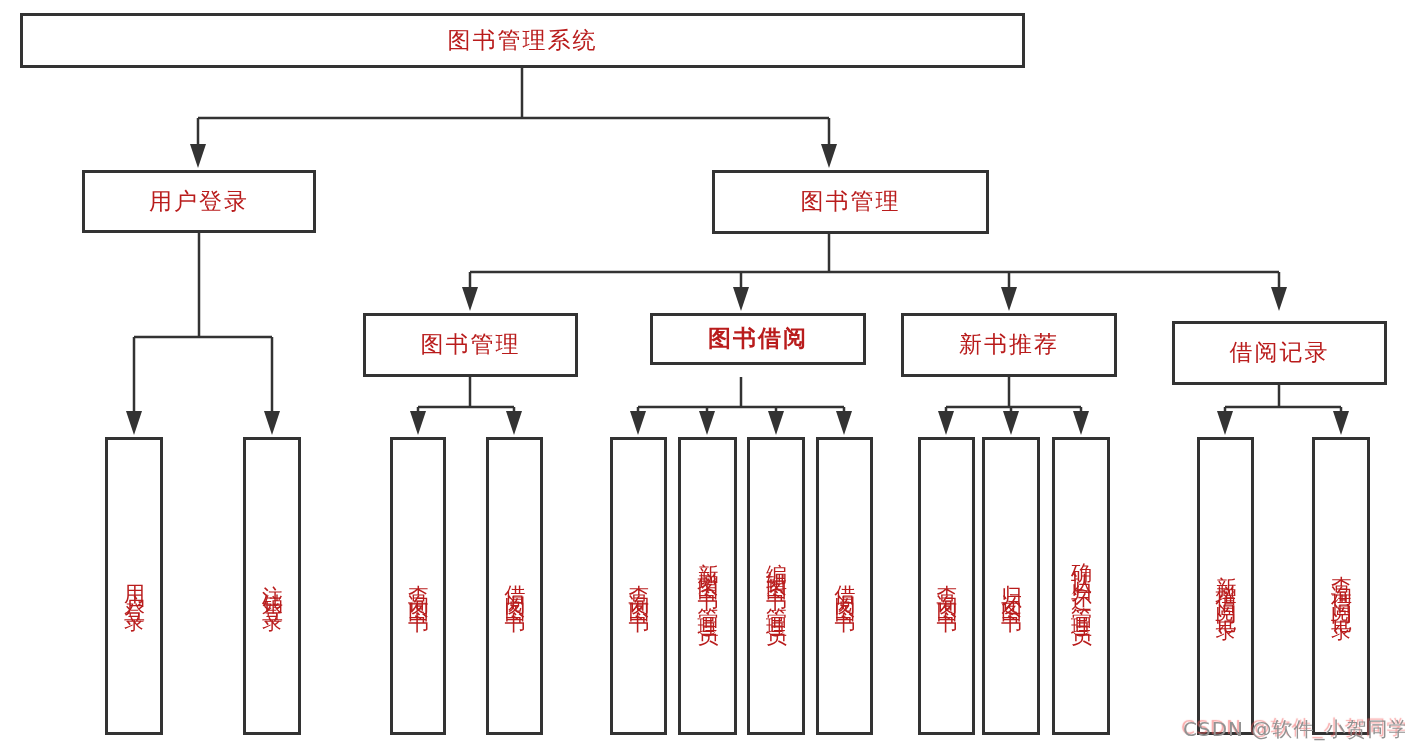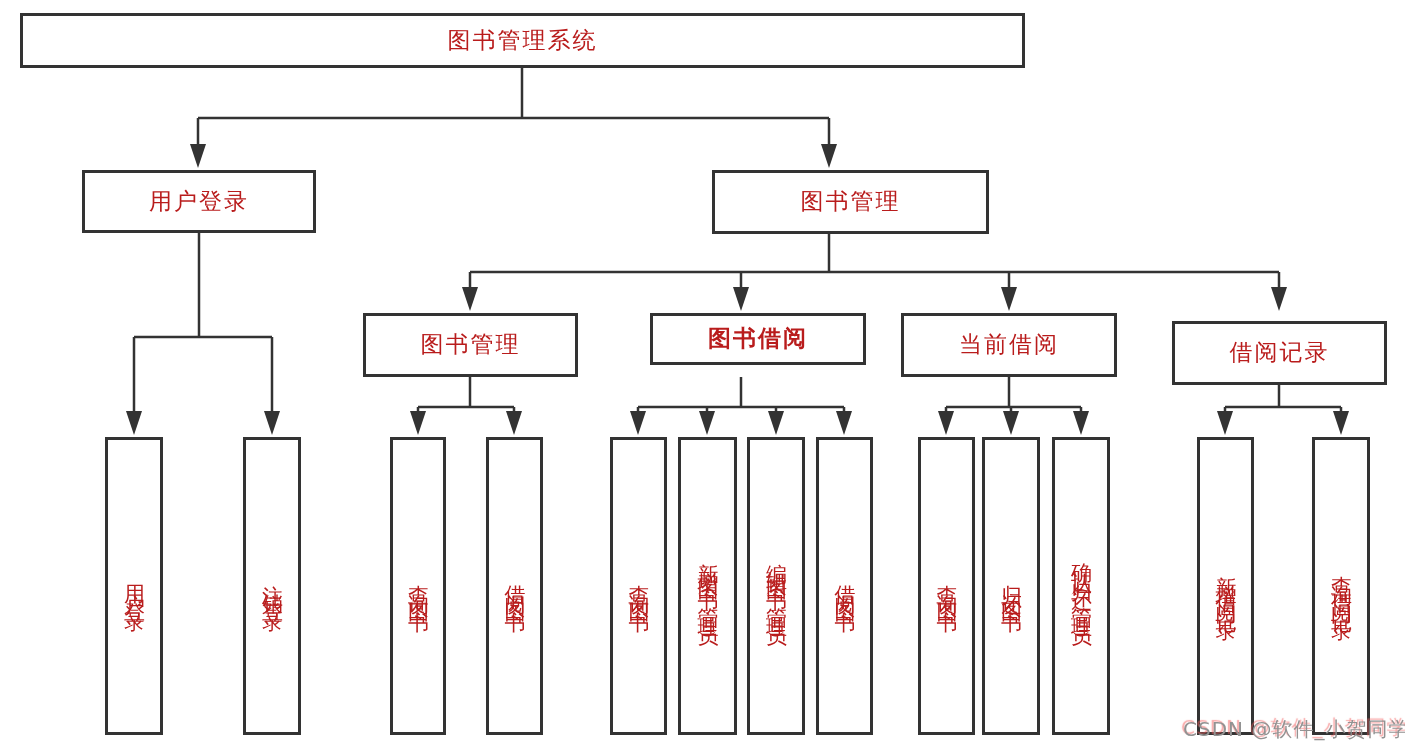--- a/index.html
+++ b/index.html
@@ -134,21 +134,21 @@
     </g>
   </svg>
 
   <div class="node" style="left:20px; top:13px; width:1005px; height:55px;">图书管理系统</div>
 
   <div class="node" style="left:82px; top:170px; width:234px; height:63px;">用户登录</div>
   <div class="node" style="left:712px; top:170px; width:277px; height:64px;">图书管理</div>
 
   <div class="node" style="left:363px; top:313px; width:215px; height:64px;">图书管理</div>
   <div class="node" style="left:650px; top:313px; width:216px; height:52px;font-weight:bold;">图书借阅</div>
-  <div class="node" style="left:901px; top:313px; width:216px; height:64px;">当前借阅</div>
+  <div class="node" style="left:901px; top:313px; width:216px; height:64px;">新书推荐</div>
   <div class="node" style="left:1172px; top:313px; width:215px; height:64px;margin-top:8px;">借阅记录</div>
 
   <div class="node leaf" style="left:105px; top:437px; width:58px; height:298px;">用户登录</div>
   <div class="node leaf" style="left:243px; top:437px; width:58px; height:298px;">注销登录</div>
 
   <div class="node leaf" style="left:390px; top:437px; width:56px; height:298px;">查询图书</div>
   <div class="node leaf" style="left:486px; top:437px; width:57px; height:298px;">借阅图书</div>
 
   <div class="node leaf" style="left:610px; top:437px; width:57px; height:298px;">查询图书</div>
   <div class="node leaf" style="left:678px; top:437px; width:59px; height:298px;">新增图书（管理员）</div>

